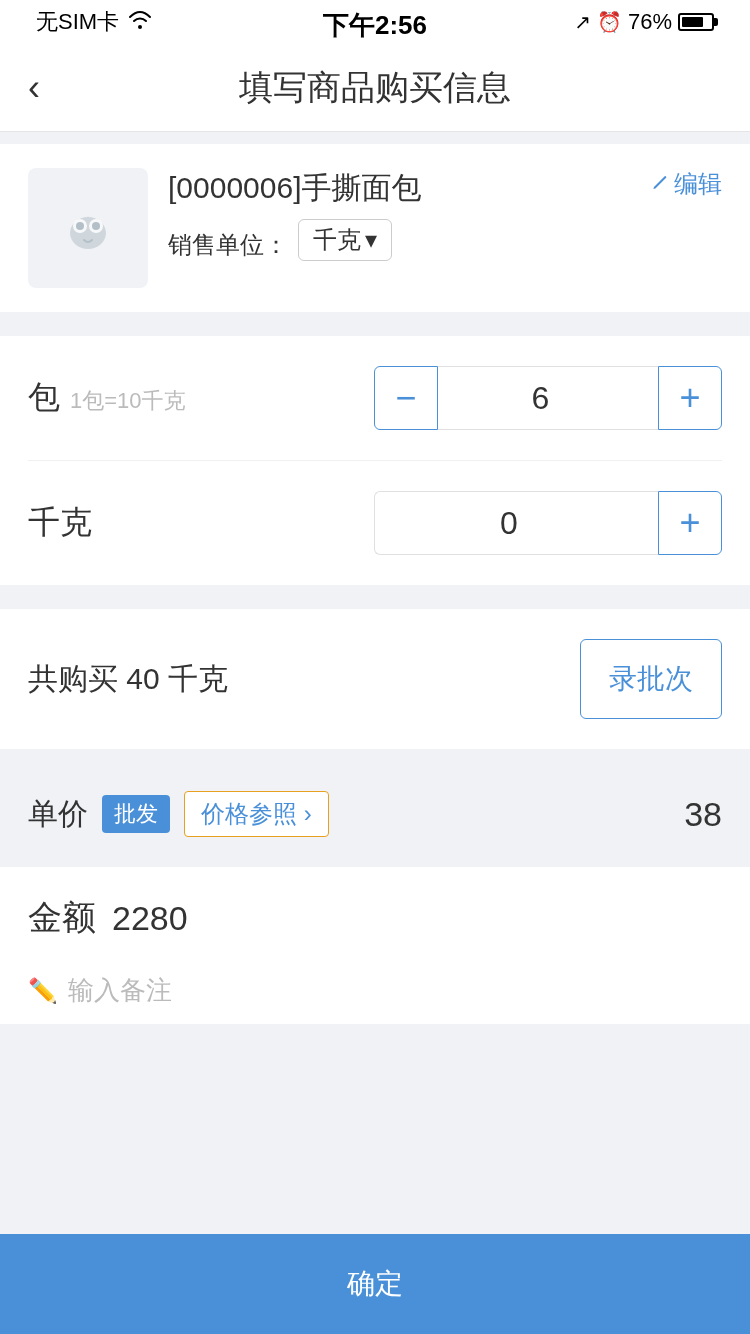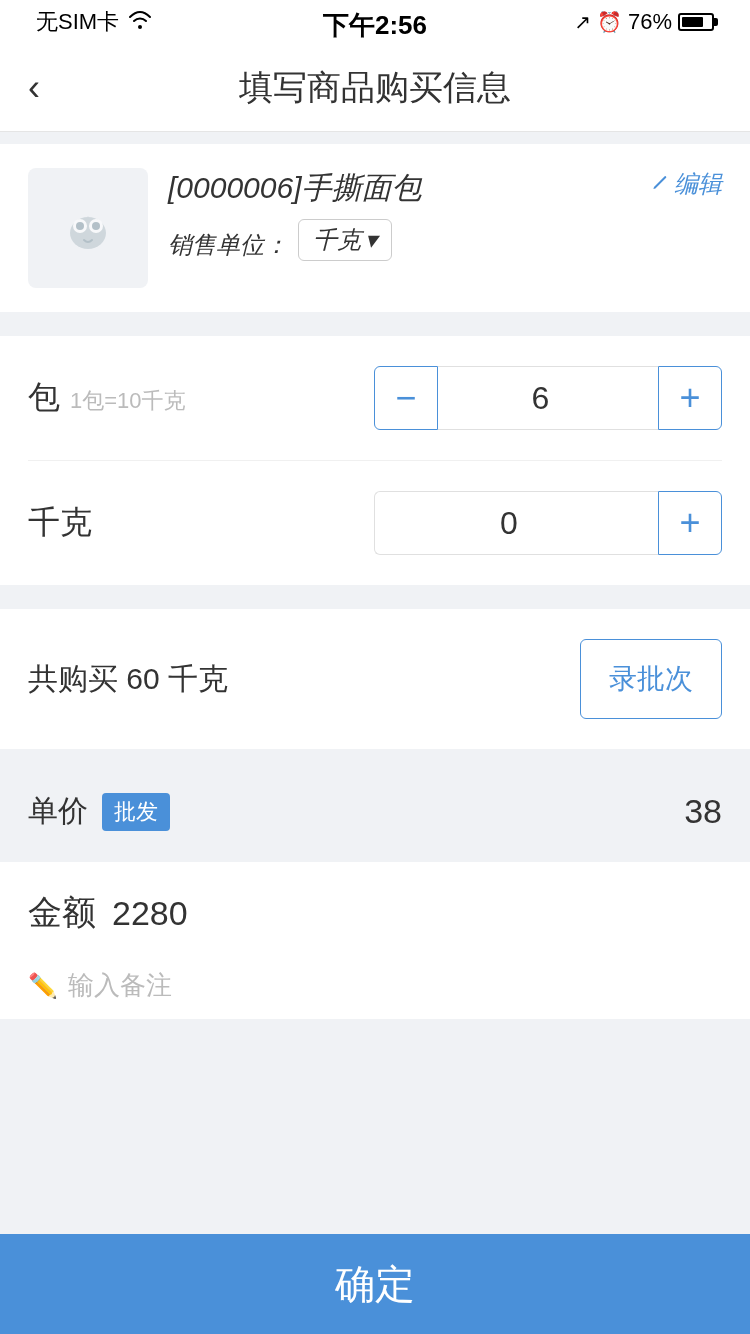--- a/index.html
+++ b/index.html
@@ -124,21 +124,20 @@
       justify-content: center;
       flex-shrink: 0;
     }
     .product-image svg {
       width: 60px;
       height: 60px;
       opacity: 0.5;
     }
     .product-info {
       flex: 1;
-      font-style: italic;
     }
     .product-name {
       font-size: 30px;
       color: #333;
       font-weight: 500;
       margin-bottom: 10px;
     }
     .product-stock {
       font-size: 24px;
       color: #999;
@@ -347,21 +346,21 @@
       background: #f0f2f5;
       min-height: 200px;
     }
 
     
     .bottom-btn {
       width: 100%;
       height: 100px;
       background: #4a90d9;
       color: #fff;
-      font-size: 40px;
+      font-size: 28px;
       display: flex;
       align-items: center;
       justify-content: center;
       cursor: pointer;
       border: none;
     }
   </style>
 </head>
 <body>
 
@@ -450,30 +449,31 @@
       <div class="quantity-control">
         <input class="qty-input qty-input-no-minus" type="number" value="0" style="width: 284px; border-radius: 6px 0px 0px 6px;">
         <button class="qty-btn plus">+</button>
       </div>
     </div>
   </div>
 
   <div style="height:12px;background:#f0f2f5;"></div>
 
   <div class="total-section">
-    <span class="total-label">共购买 60 千克</span>
+    <span class="total-label">共购买 40 千克</span>
     <button class="total-btn">录批次</button>
   </div>
 
   <div style="height:12px;background:#f0f2f5;"></div>
 
   <div class="price-section">
     <div class="price-row">
       <span class="price-label">单价</span>
       <span class="price-tag">批发</span>
+      <button class="price-ref-btn">价格参照 ›</button>
       <span class="price-value">38</span>
     </div>
   </div>
 
   <div class="amount-section">
     <div class="amount-row">
       <span class="amount-label">金额</span>
       <span class="amount-value">2280</span>
     </div>
     <div class="remark-row">

